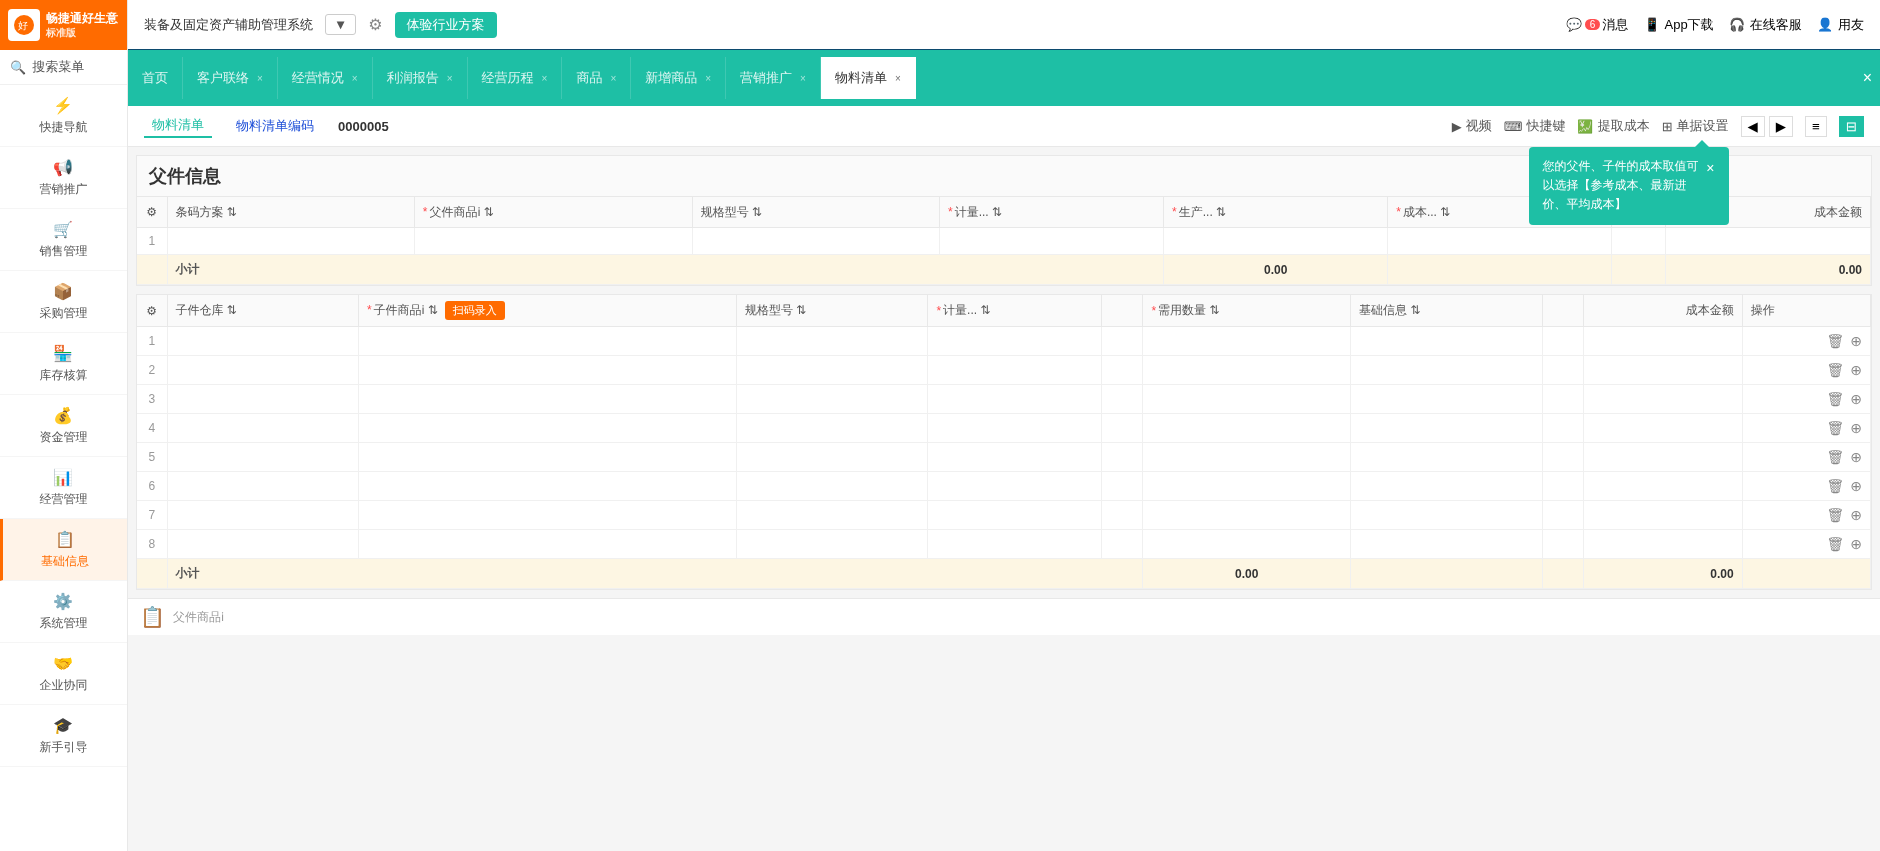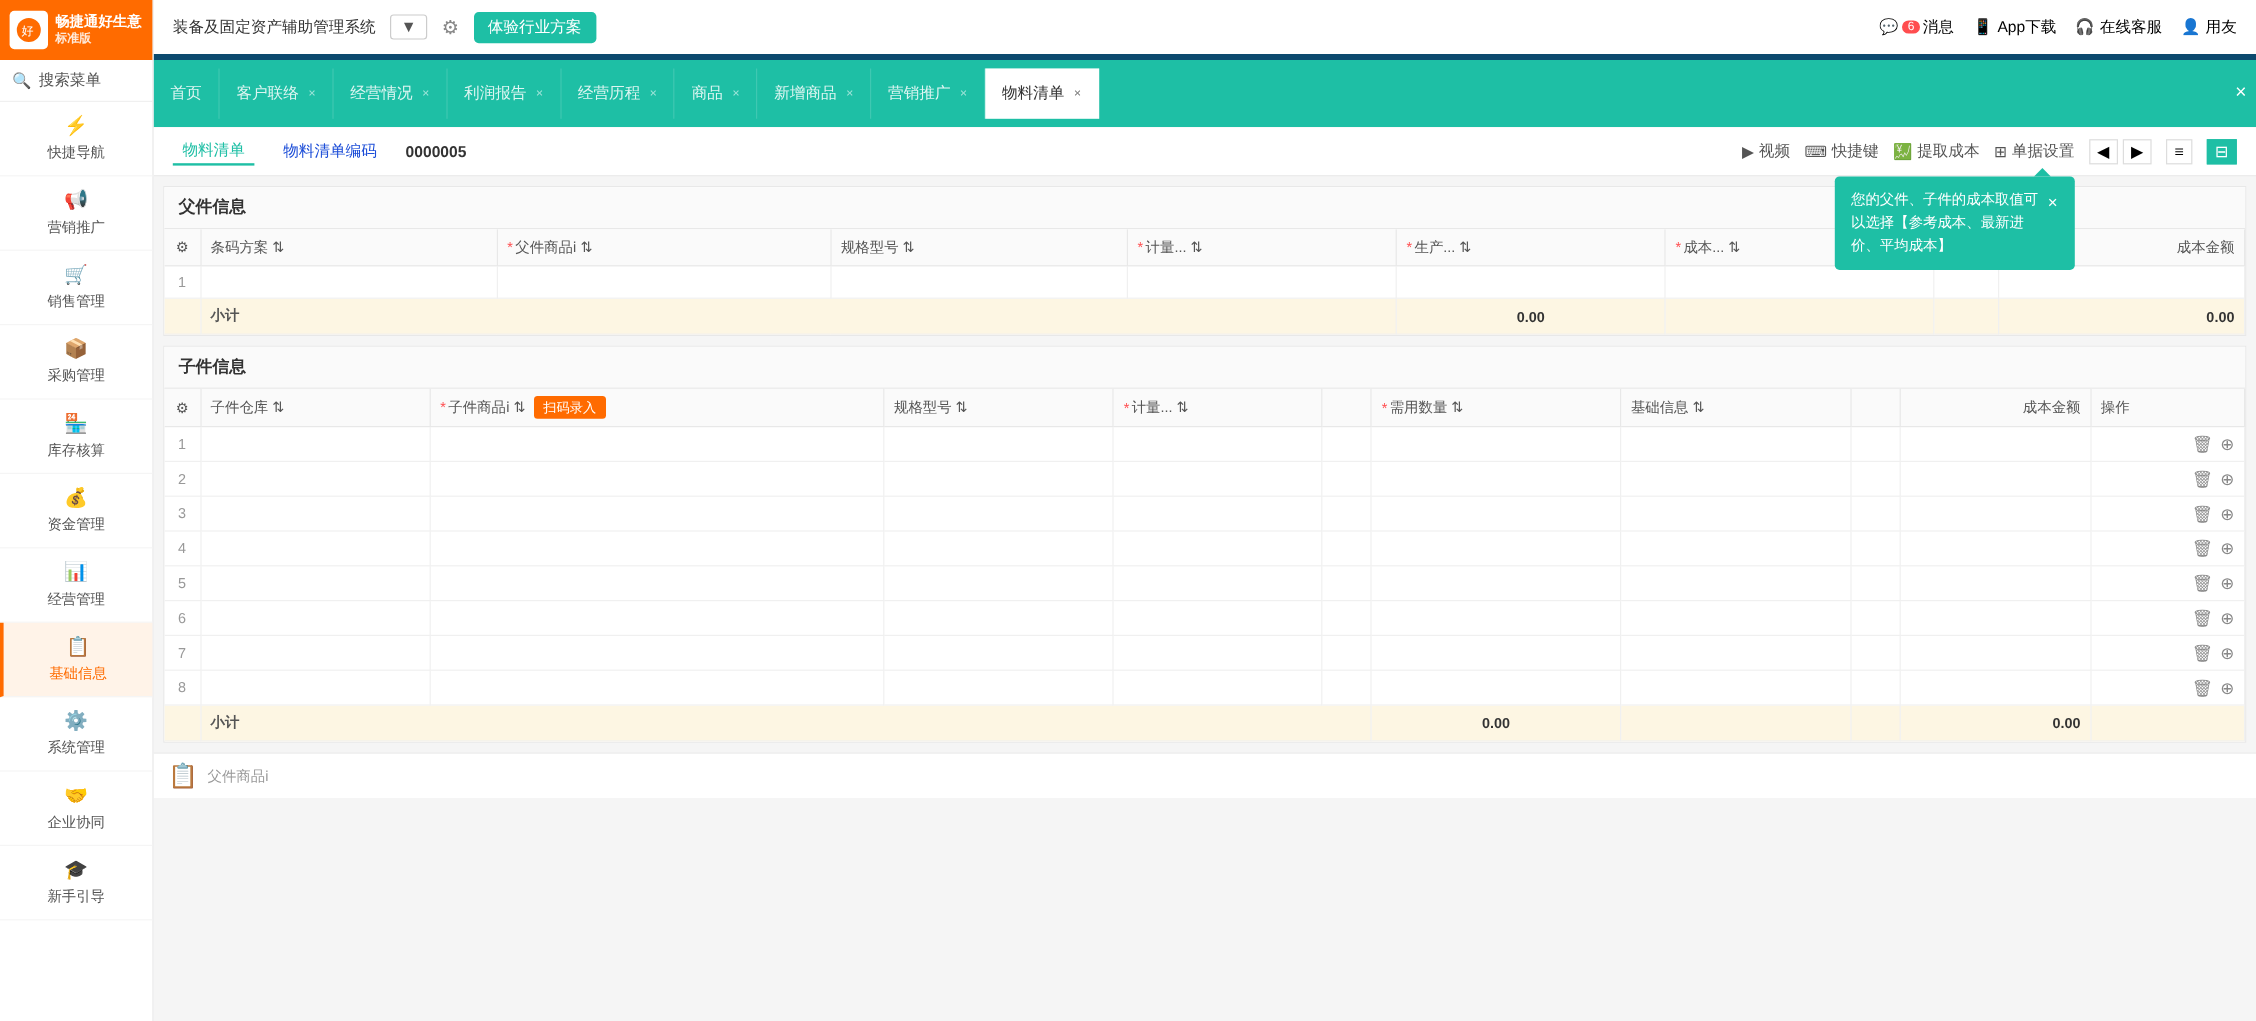--- a/index.html
+++ b/index.html
@@ -13,21 +13,21 @@
     .sidebar-logo-text { font-size: 12px; font-weight: bold; line-height: 1.3; }
     .sidebar-search { display: flex; align-items: center; padding: 8px 10px; gap: 6px; cursor: pointer; color: #555; border-bottom: 1px solid #f0f0f0; }
     .sidebar-item { display: flex; flex-direction: column; align-items: center; padding: 10px 6px; cursor: pointer; color: #555; font-size: 12px; gap: 4px; border-bottom: 1px solid #f5f5f5; }
     .sidebar-item.active { background: #fff3e8; color: #ff6b00; border-left: 3px solid #ff6b00; }
     .sidebar-item-icon { width: 20px; height: 20px; display: flex; align-items: center; justify-content: center; font-size: 16px; }
 
     
     .main { flex: 1; display: flex; flex-direction: column; overflow: hidden; }
 
     
-    .topbar { height: 50px; background: #fff; display: flex; align-items: center; padding: 0 16px; border-bottom: 5px solid #0c4a6e; gap: 12px; }
+    .topbar { height: 50px; background: #fff; display: flex; align-items: center; padding: 0 16px; border-bottom: 1px solid #0c4a6e; gap: 12px; }
     .topbar-btn { background: #1ebfa5; color: #fff; border: none; padding: 4px 12px; border-radius: 4px; cursor: pointer; font-size: 13px; }
     .settings-icon { color: #888; cursor: pointer; font-size: 16px; }
 
     
     .nav-tabs { background: #1ebfa5; display: flex; align-items: center; height: 56px; padding: 0 0; overflow-x: auto; }
     .nav-tab { padding: 0 14px; height: 42px; display: flex; align-items: center; gap: 4px; color: rgba(255,255,255,0.85); cursor: pointer; font-size: 13px; white-space: nowrap; border-right: 1px solid rgba(255,255,255,0.15); }
     .nav-tab.active { background: #fff; color: #333; border-radius: 0; }
     .nav-tab .close-x { font-size: 10px; opacity: 0.7; margin-left: 4px; }
     .nav-tabs-end { margin-left: auto; padding: 0 8px; color: #fff; cursor: pointer; font-size: 16px; }
 
@@ -38,21 +38,21 @@
     .sub-header { background: #fff; display: flex; align-items: center; padding: 8px 16px; border-bottom: 1px solid #e8e8e8; gap: 16px; }
     .sub-header-tab { font-size: 13px; color: #1d4ed8; cursor: pointer; padding: 2px 8px; }
     .sub-header-tab.active { color: #1ebfa5; border-bottom: 2px solid #1ebfa5; }
     .sub-header-code { color: #333; font-size: 13px; font-weight: bold; }
     .sub-header-right { margin-left: auto; display: flex; align-items: center; gap: 12px; color: #555; font-size: 13px; }
     .sub-header-right-item { display: flex; align-items: center; gap: 4px; cursor: pointer; }
     .tooltip-box { position: relative; }
 
     
     .section { background: #fff; margin: 8px; border: 1px solid #e8e8e8; }
-    .section-title { font-size: 14px; font-weight: bold; color: #333; padding: 8px 12px; border-bottom: 1px solid #e8e8e8; background: #fafafa; }
+    .section-title { font-size: 18px; font-weight: bold; color: #333; padding: 8px 12px; border-bottom: 1px solid #e8e8e8; background: #fafafa; }
 
     
     .table-wrap { overflow-x: auto; }
     table { width: 100%; border-collapse: collapse; font-size: 12px; }
     th { background: #fafafa; padding: 6px 8px; text-align: left; border-bottom: 1px solid #e8e8e8; border-right: 1px solid #e8e8e8; color: #555; font-weight: normal; white-space: nowrap; }
     td { padding: 6px 8px; border-bottom: 1px solid #f0f0f0; border-right: 1px solid #f0f0f0; color: #333; }
     .subtotal-row td { background: #fdf6e3; font-weight: bold; }
     .row-num { color: #999; text-align: center; width: 30px; }
     .required { color: #ff4d4f; }
     .th-sort { cursor: pointer; display: inline-flex; align-items: center; gap: 2px; }
@@ -281,21 +281,20 @@
               <td></td>
               <td></td>
               <td style="text-align:right;font-weight:bold;">0.00</td>
             </tr>
           </tbody>
         </table>
       </div>
     </div>
 
     <div class="section">
-      <div class="section-title">子件信息</div>
       <div class="table-wrap">
         <table>
           <thead>
             <tr>
               <th class="col-settings">⚙</th>
               <th><span class="th-sort">子件仓库 ⇅</span></th>
               <th>
                 <span class="th-sort"><span class="required">*</span>子件商品ℹ ⇅</span>
                 &nbsp;<button class="scan-btn">扫码录入</button>
               </th>

